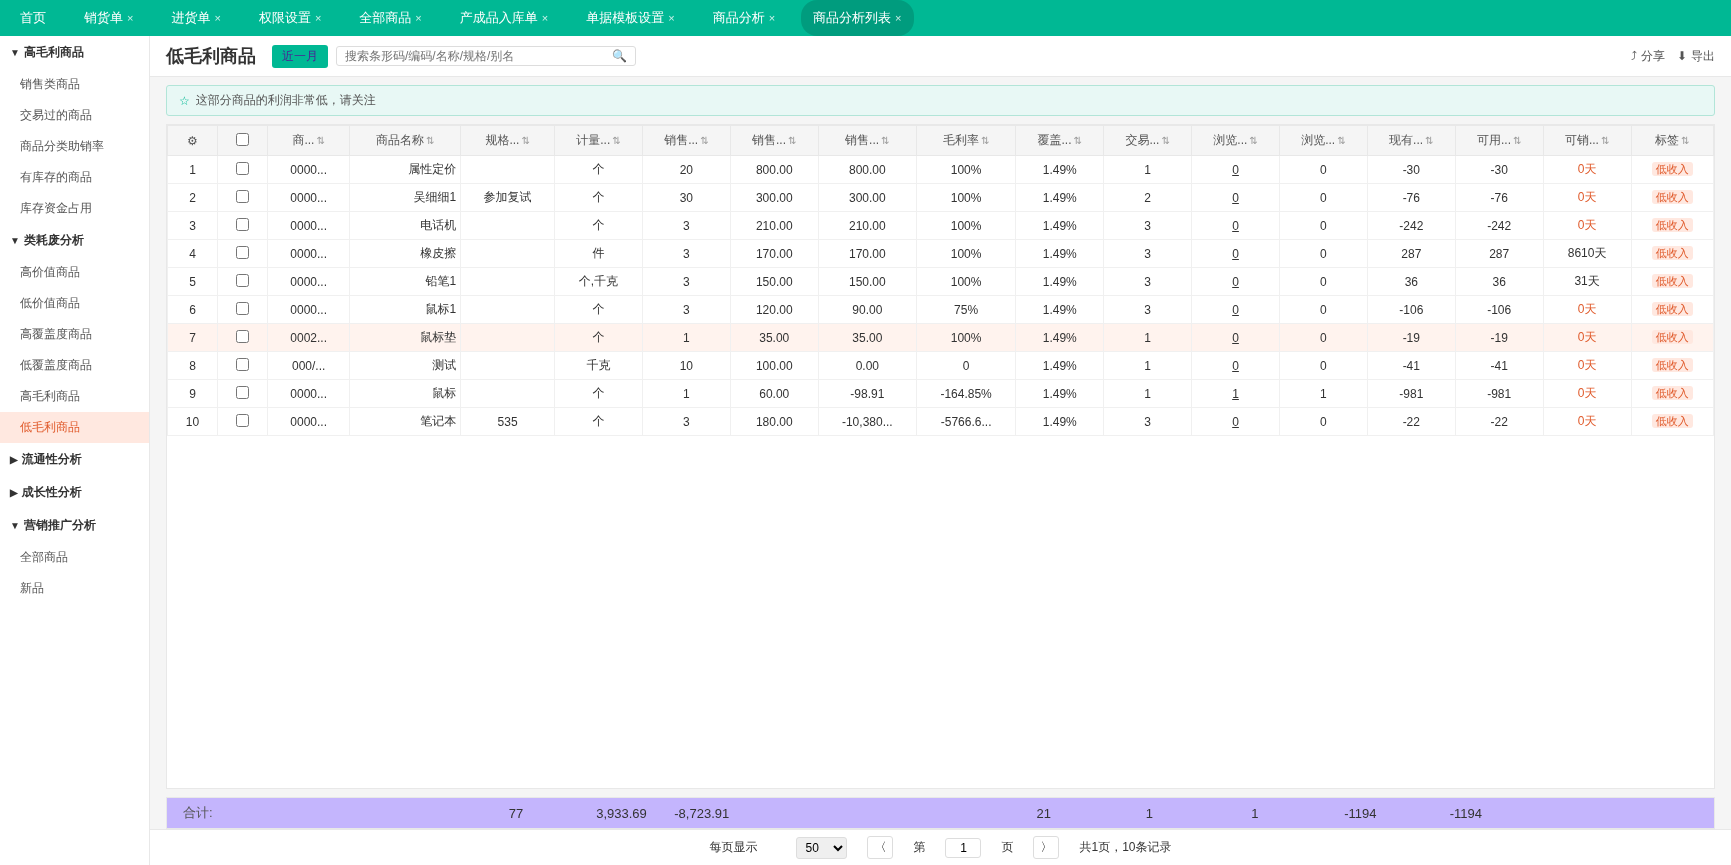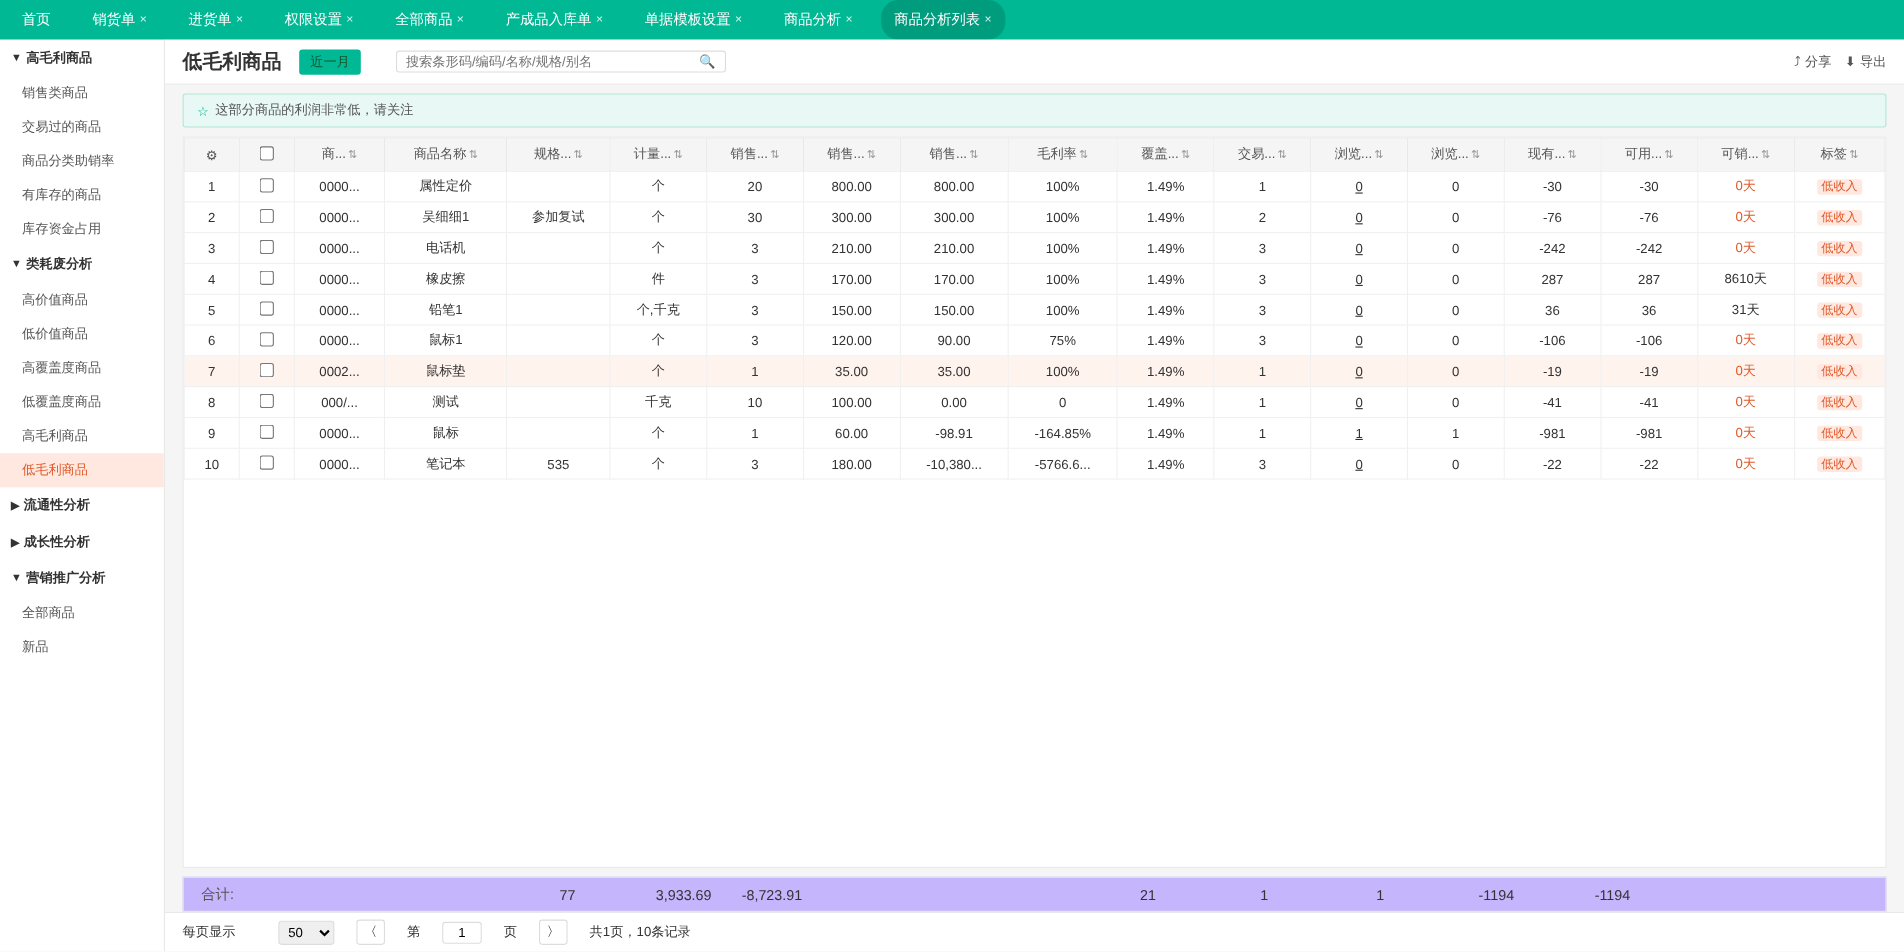--- a/index.html
+++ b/index.html
@@ -80,37 +80,36 @@
       gap: 8px;
     }
     .page-title {
       font-size: 18px;
       font-weight: bold;
       color: #333;
       margin-right: 8px;
     }
     .filter-btn {
       background: #00b894;
-      color: #14532d;
+      color: #4c1d95;
       border: none;
       border-radius: 3px;
       padding: 3px 10px;
       font-size: 12px;
       cursor: pointer;
     }
     .search-box {
       display: flex;
       align-items: flex-end;
       border: 1px solid #ddd;
       border-radius: 3px;
       padding: 2px 8px;
       background: #fff;
       flex: 1;
       max-width: 300px;
-      margin-left: 24px;
     }
     .search-box input {
       border: none;
       outline: none;
       font-size: 12px;
       width: 100%;
       background: transparent;
     }
     .header-actions {
       margin-left: auto;
@@ -176,21 +175,21 @@
     thead th .sort-icon { font-size: 10px; color: #999; margin-left: 2px; }
 
     tbody tr { background: #fff; }
     tbody tr.highlighted { background: #fff3ee; }
     tbody td {
       border: 1px solid #f0f0f0;
       padding: 5px 4px;
       text-align: center;
       white-space: nowrap;
     }
-    tbody td.text-left { text-align: center; }
+    tbody td.text-left { text-align: right; }
     .underline { text-decoration: underline; cursor: pointer; }
 
     
     .total-bar {
       background: #c4b5fd;
       border-top: 1px solid #e8e8e8;
       padding: 6px 16px;
       display: flex;
       align-items: center;
       font-size: 13px;
@@ -201,21 +200,21 @@
     .total-label { color: #555; margin-right: 8px; min-width: 40px; }
     .total-values {
       display: flex;
       flex: 1;
     }
 
     
     .pagination-bar {
       display: flex;
       align-items: center;
-      justify-content: flex-start;
+      justify-content: center;
       padding: 6px 16px;
       background: #fff;
       border-top: 1px solid #e8e8e8;
       gap: 20px;
       font-size: 12px;
     }
     .pagination-bar select {
       border: 1px solid #ddd;
       border-radius: 3px;
       padding: 2px 4px;

